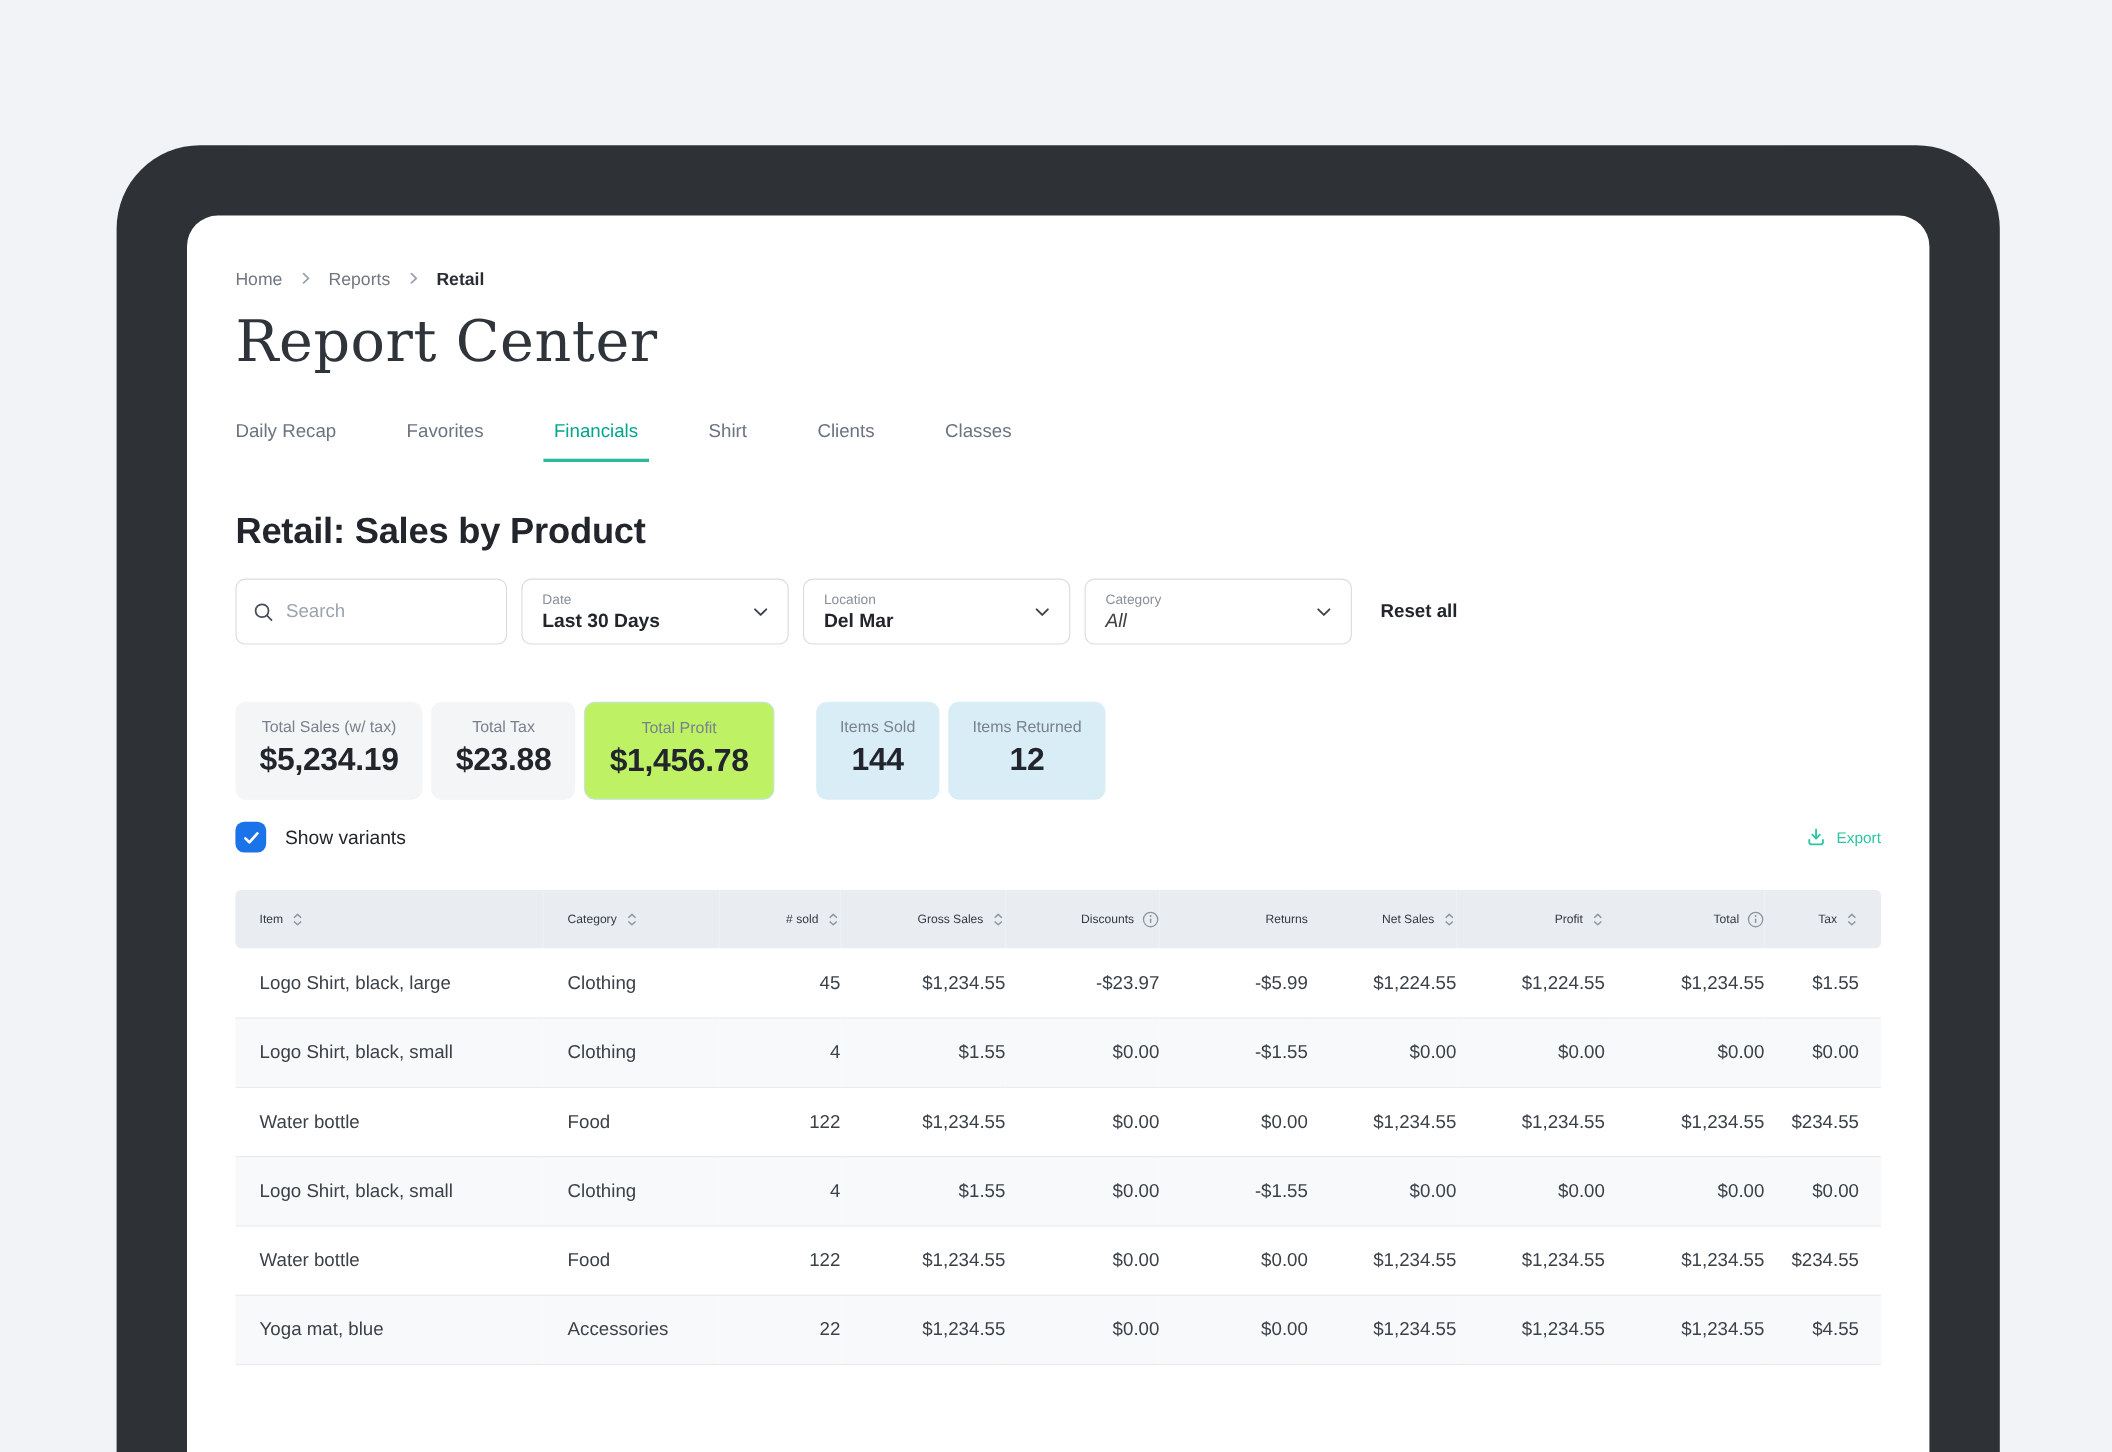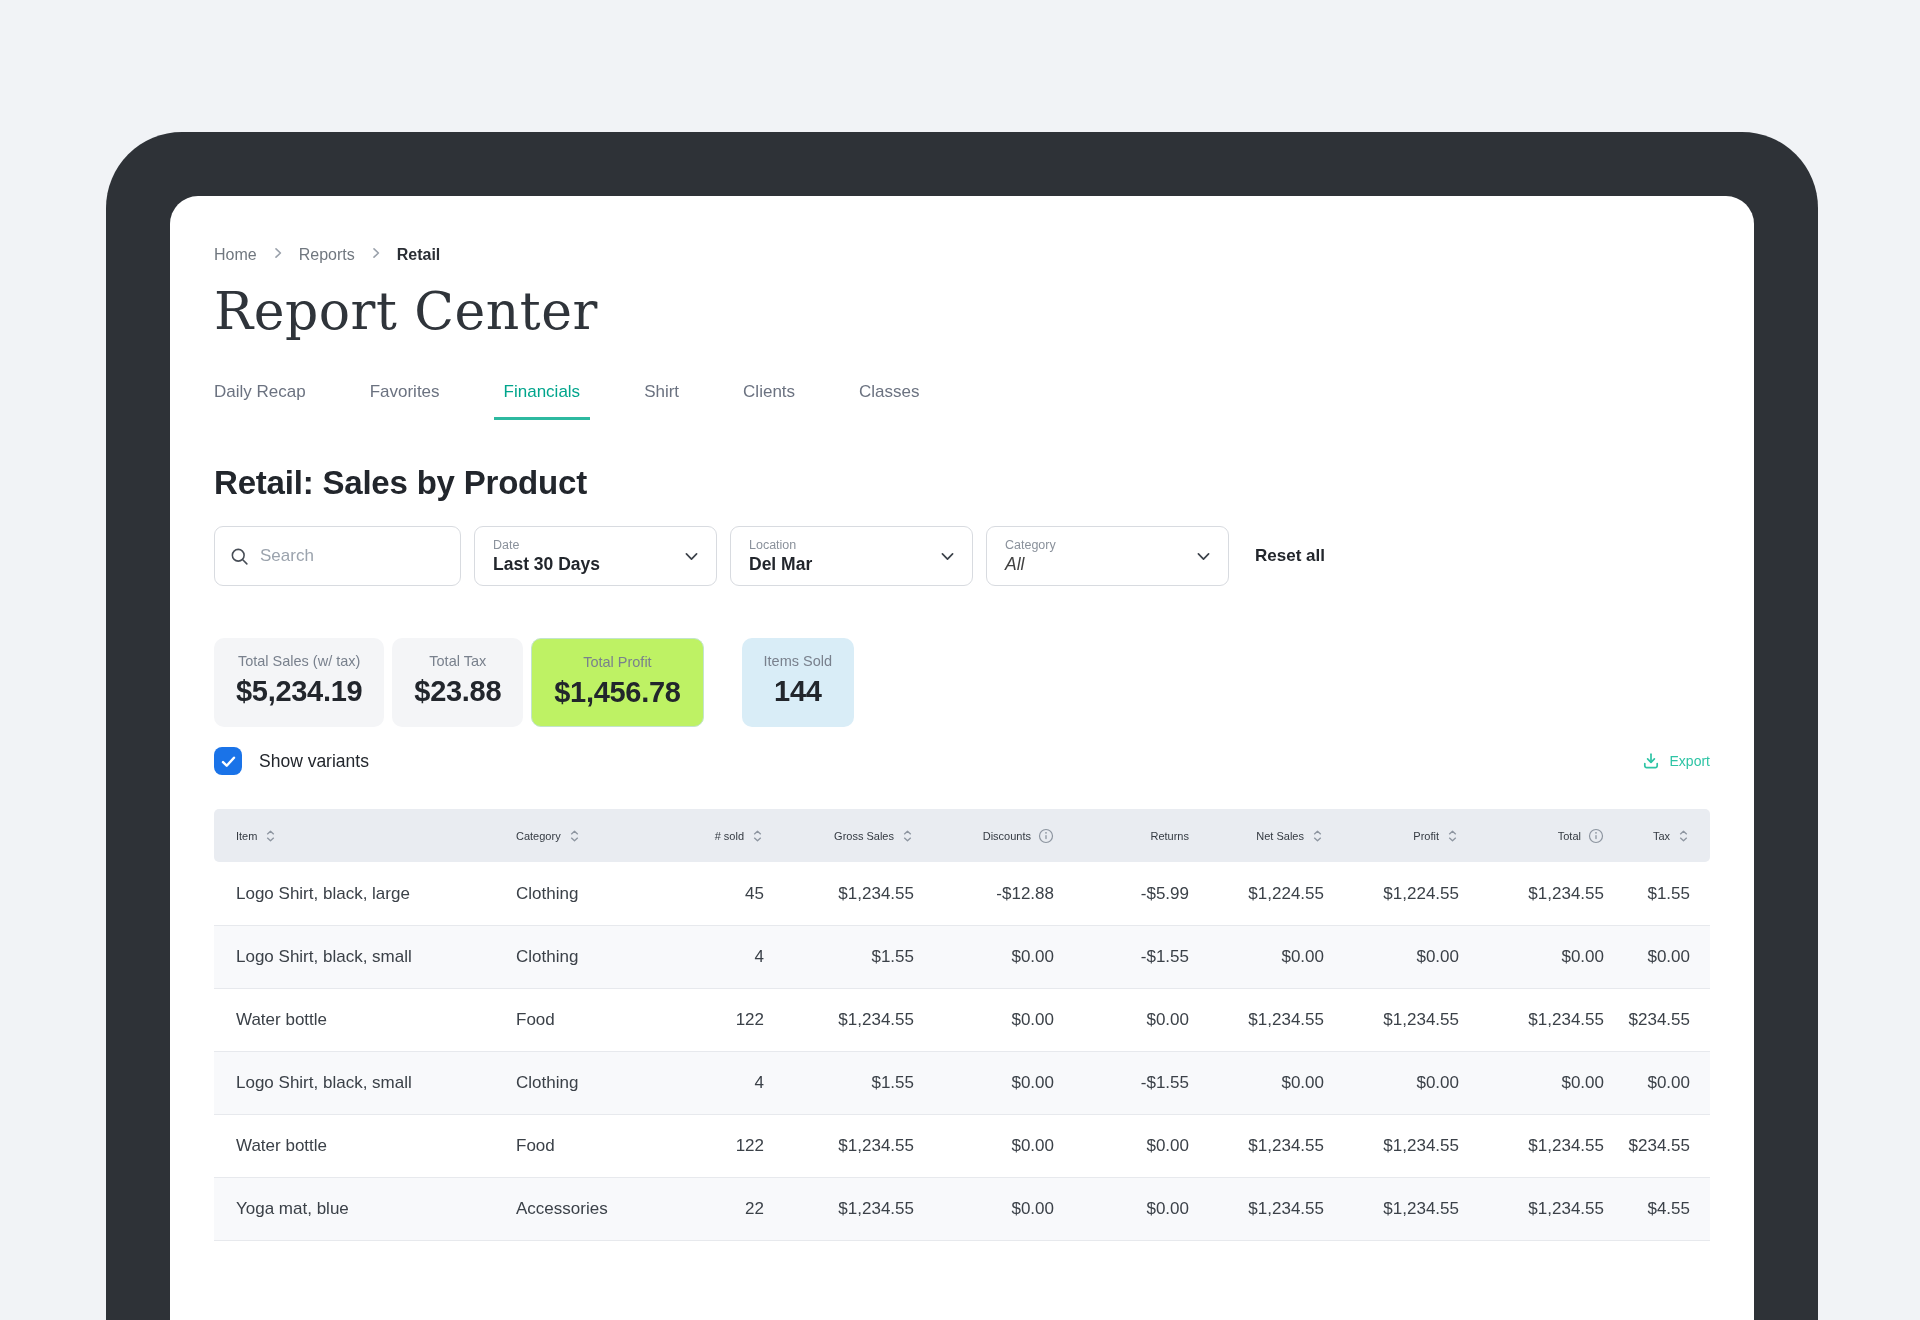--- a/index.html
+++ b/index.html
@@ -172,20 +172,24 @@
             <div class="stat-value">$23.88</div>
           </div>
           <div class="stat green">
             <div class="stat-label">Total Profit</div>
             <div class="stat-value">$1,456.78</div>
           </div>
           <div class="stat blue gap-before">
             <div class="stat-label">Items Sold</div>
             <div class="stat-value">144</div>
           </div>
+          <div class="stat blue">
+            <div class="stat-label">Items Returned</div>
+            <div class="stat-value">12</div>
+          </div>
         </div>
 
       <div class="controls-row">
         <button class="checkbox" aria-checked="true">
           <span class="icon">
             <svg width="19" height="19" viewBox="0 0 18 18">
                 <path d="M3.8 9.6 L7.3 13 L14.2 5.4" fill="none" stroke="#ffffff" stroke-width="2.3" stroke-linecap="round" stroke-linejoin="round"></path>
               </svg>
           </span>
         </button>
@@ -324,21 +328,21 @@
                 </div>
               </th>
             </tr>
           </thead>
         <tbody id="tbody">
             <tr class="">
               <td class="">Logo Shirt, black, large</td>
               <td class="">Clothing</td>
               <td class="r">45</td>
               <td class="r">$1,234.55</td>
-              <td class="r">-$12.88</td>
+              <td class="r">-$23.97</td>
               <td class="r">-$5.99</td>
               <td class="r">$1,224.55</td>
               <td class="r">$1,224.55</td>
               <td class="r">$1,234.55</td>
               <td class="r">$1.55</td>
             </tr>
             <tr class="alt">
               <td class="">Logo Shirt, black, small</td>
               <td class="">Clothing</td>
               <td class="r">4</td>

